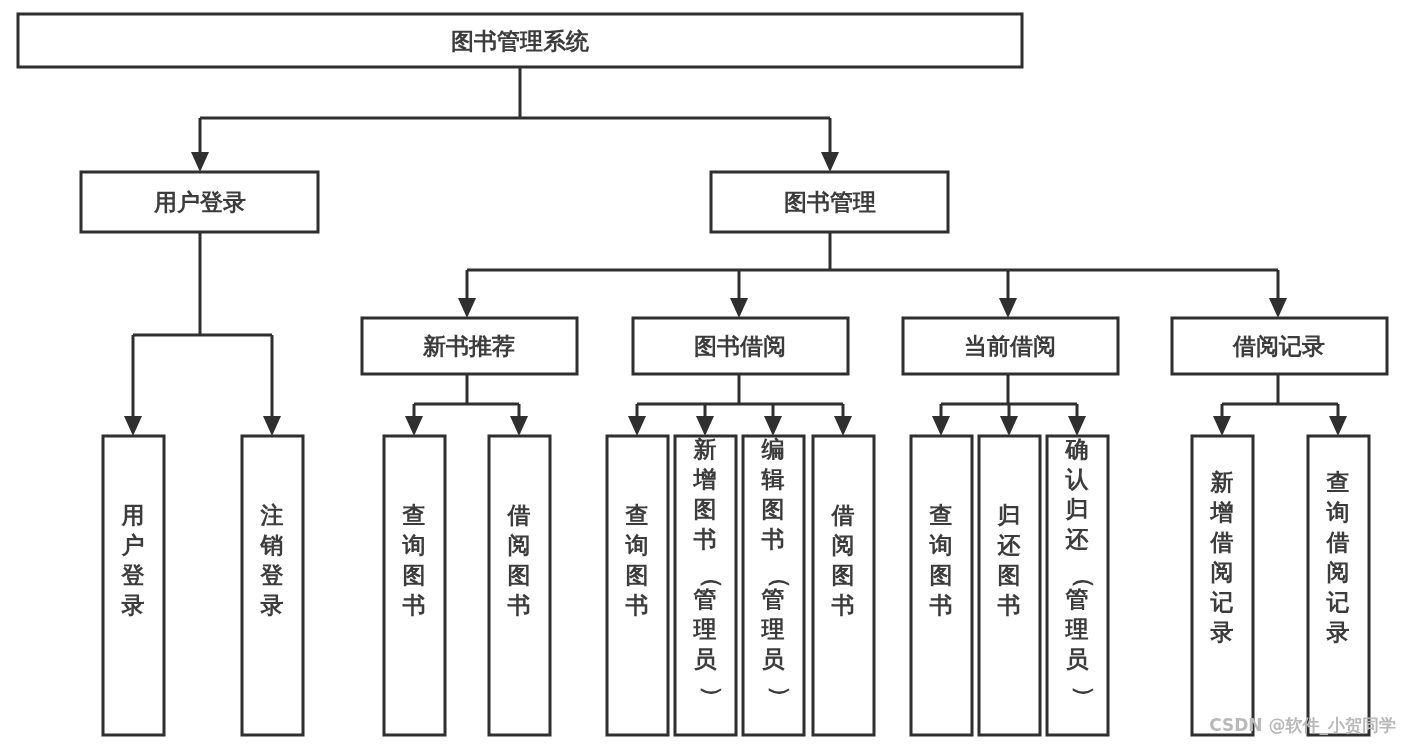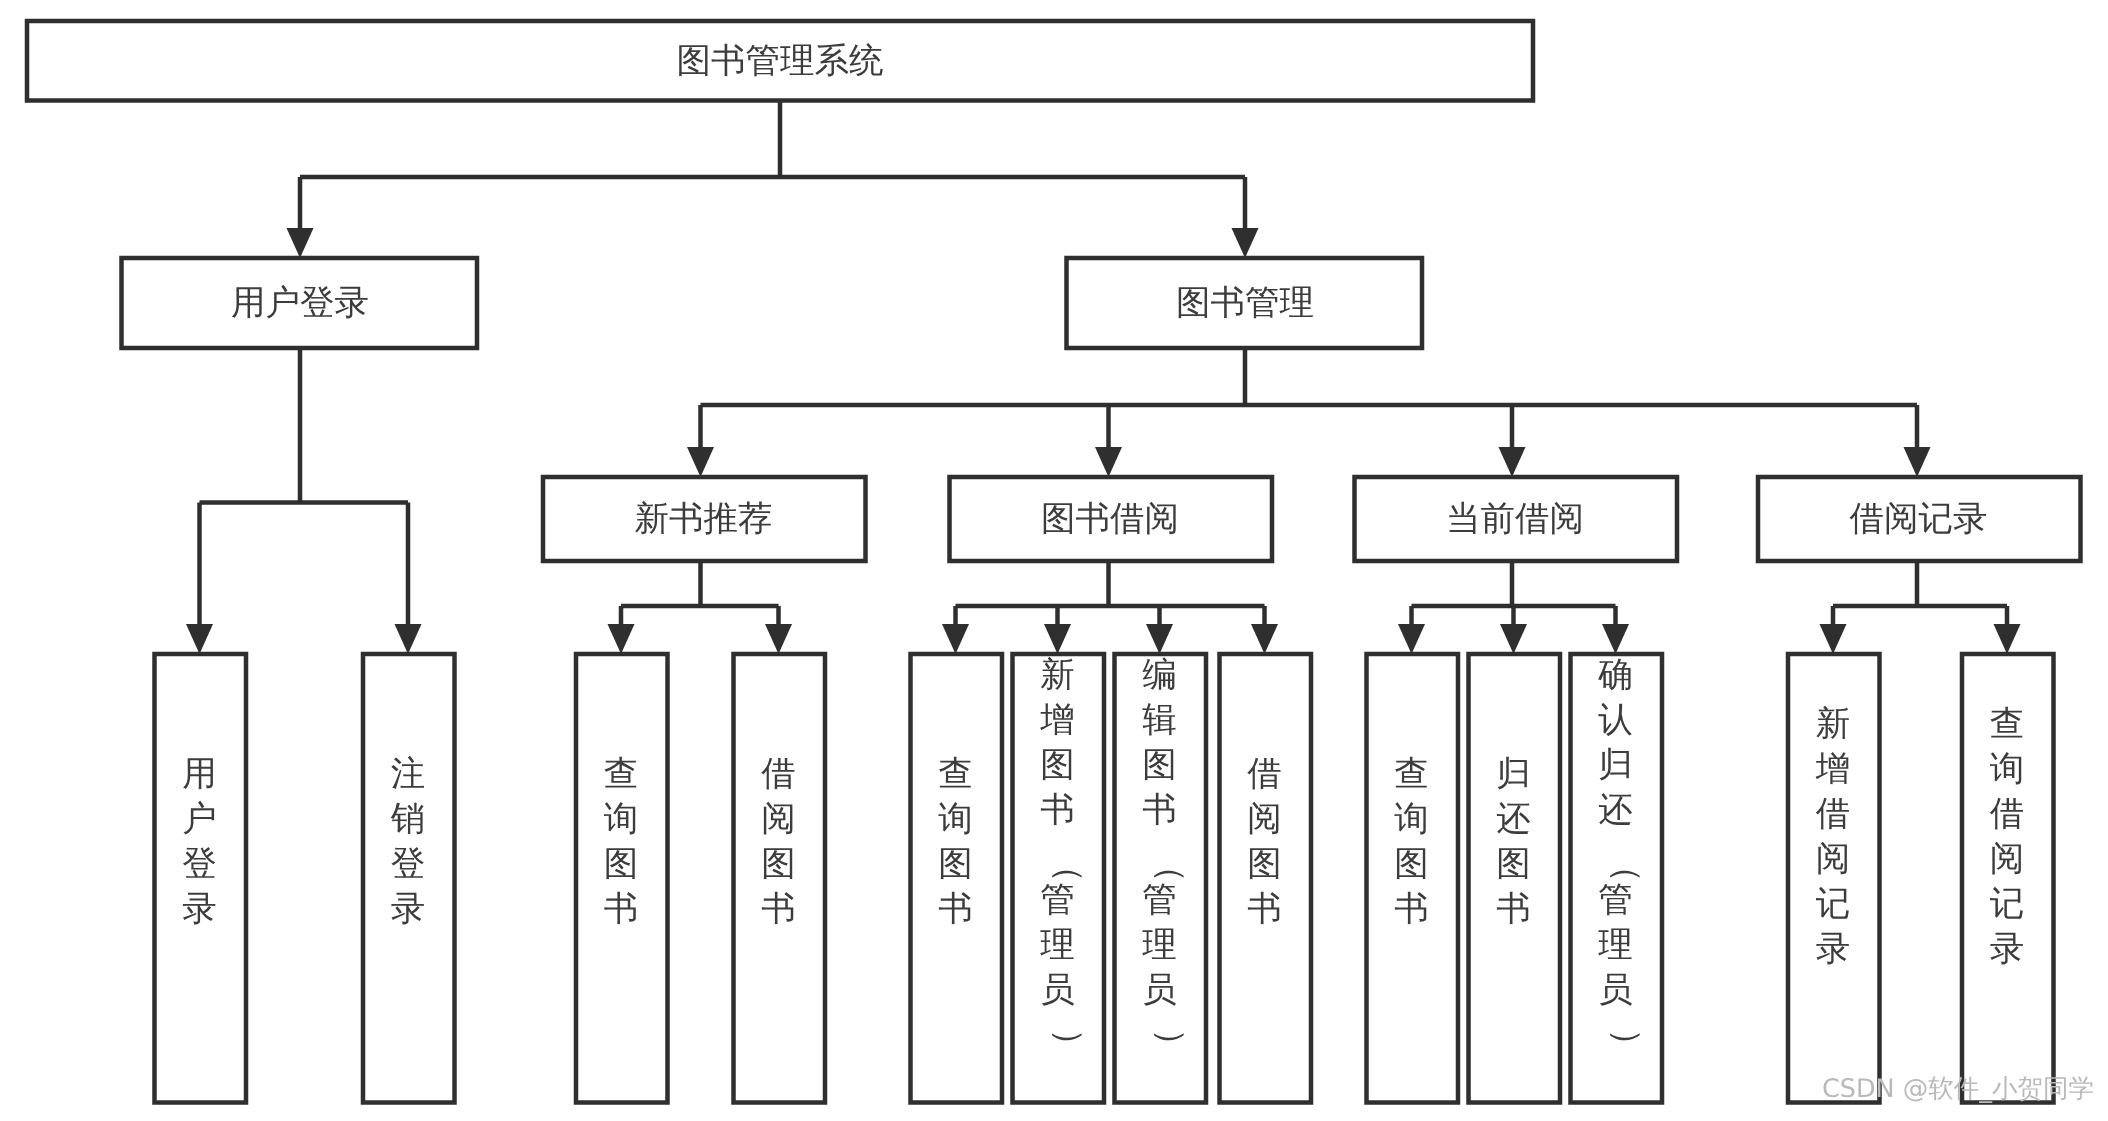--- a/index.html
+++ b/index.html
@@ -10,20 +10,21 @@
   }
   body {
     font-family: "DejaVu Sans", "Liberation Sans", sans-serif;
   }
   #diagram-root {
     position: relative;
     width: 1405px;
     height: 747px;
     background: #ffffff;
     overflow: hidden;
+    font-weight: bold;
   }
   svg.diagram-canvas {
     position: absolute;
     left: 0;
     top: 0;
     width: 1405px;
     height: 747px;
   }
   .node-box {
     fill: #ffffff;

